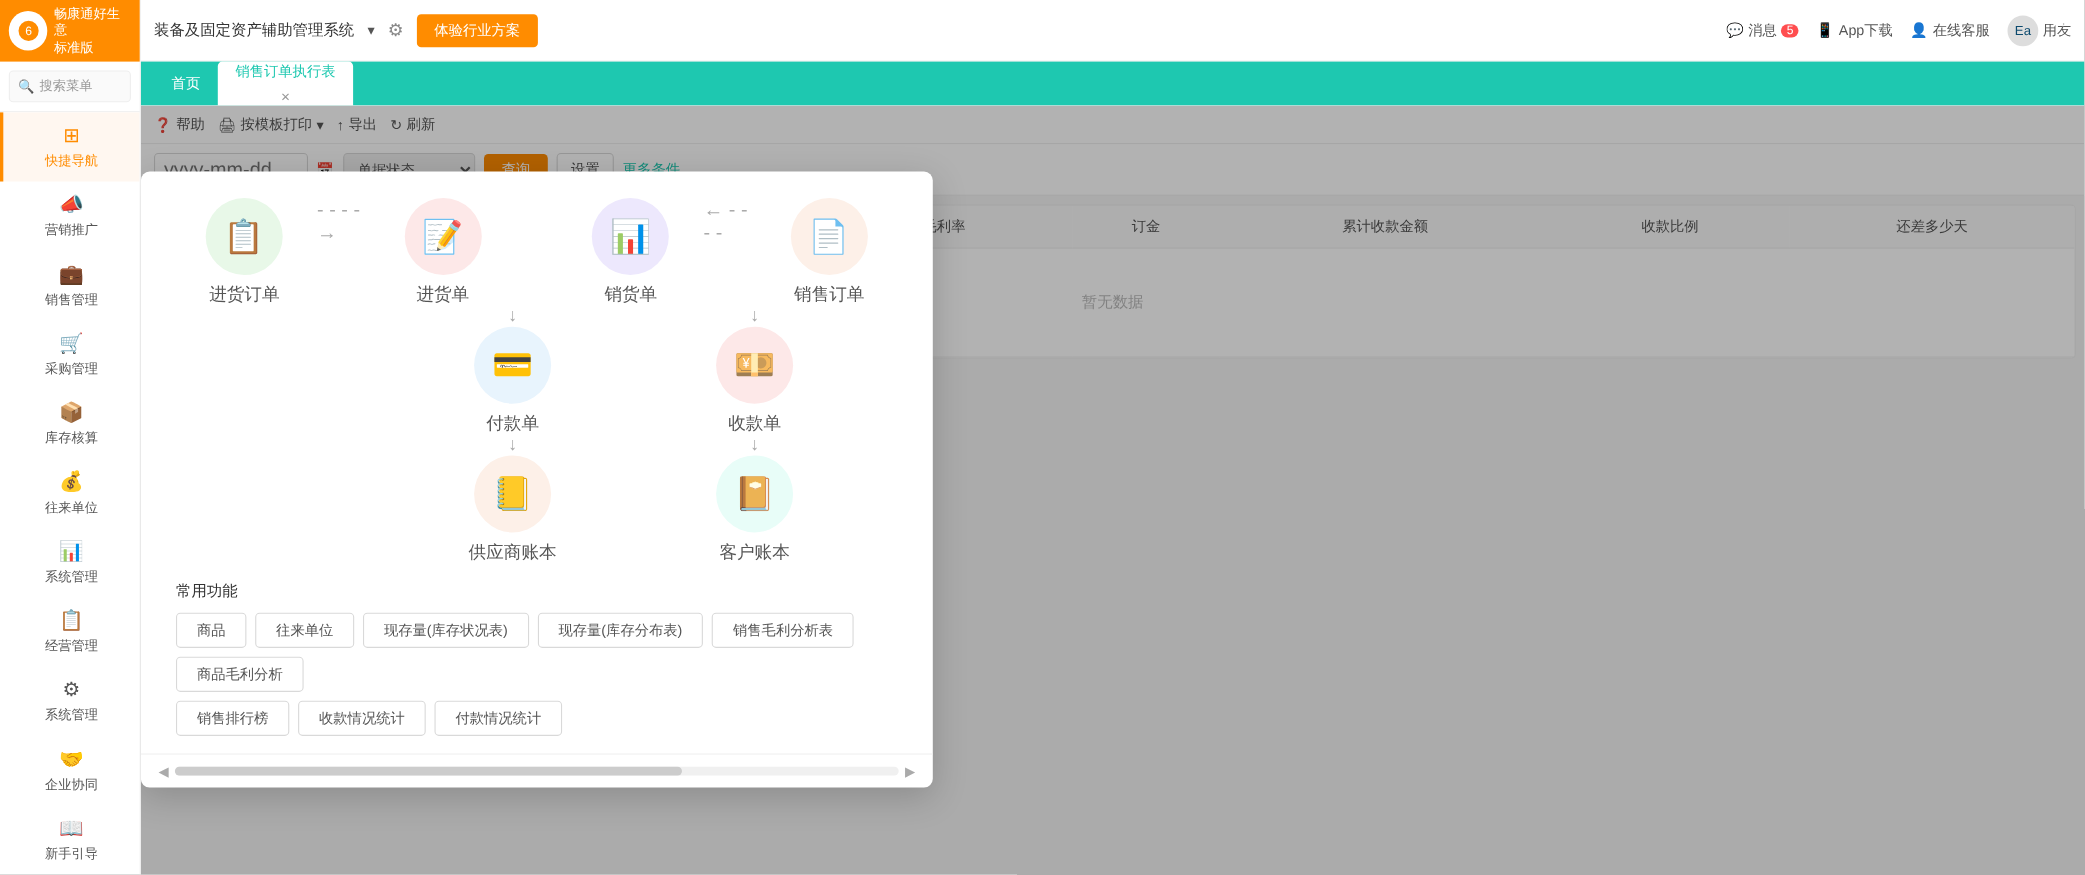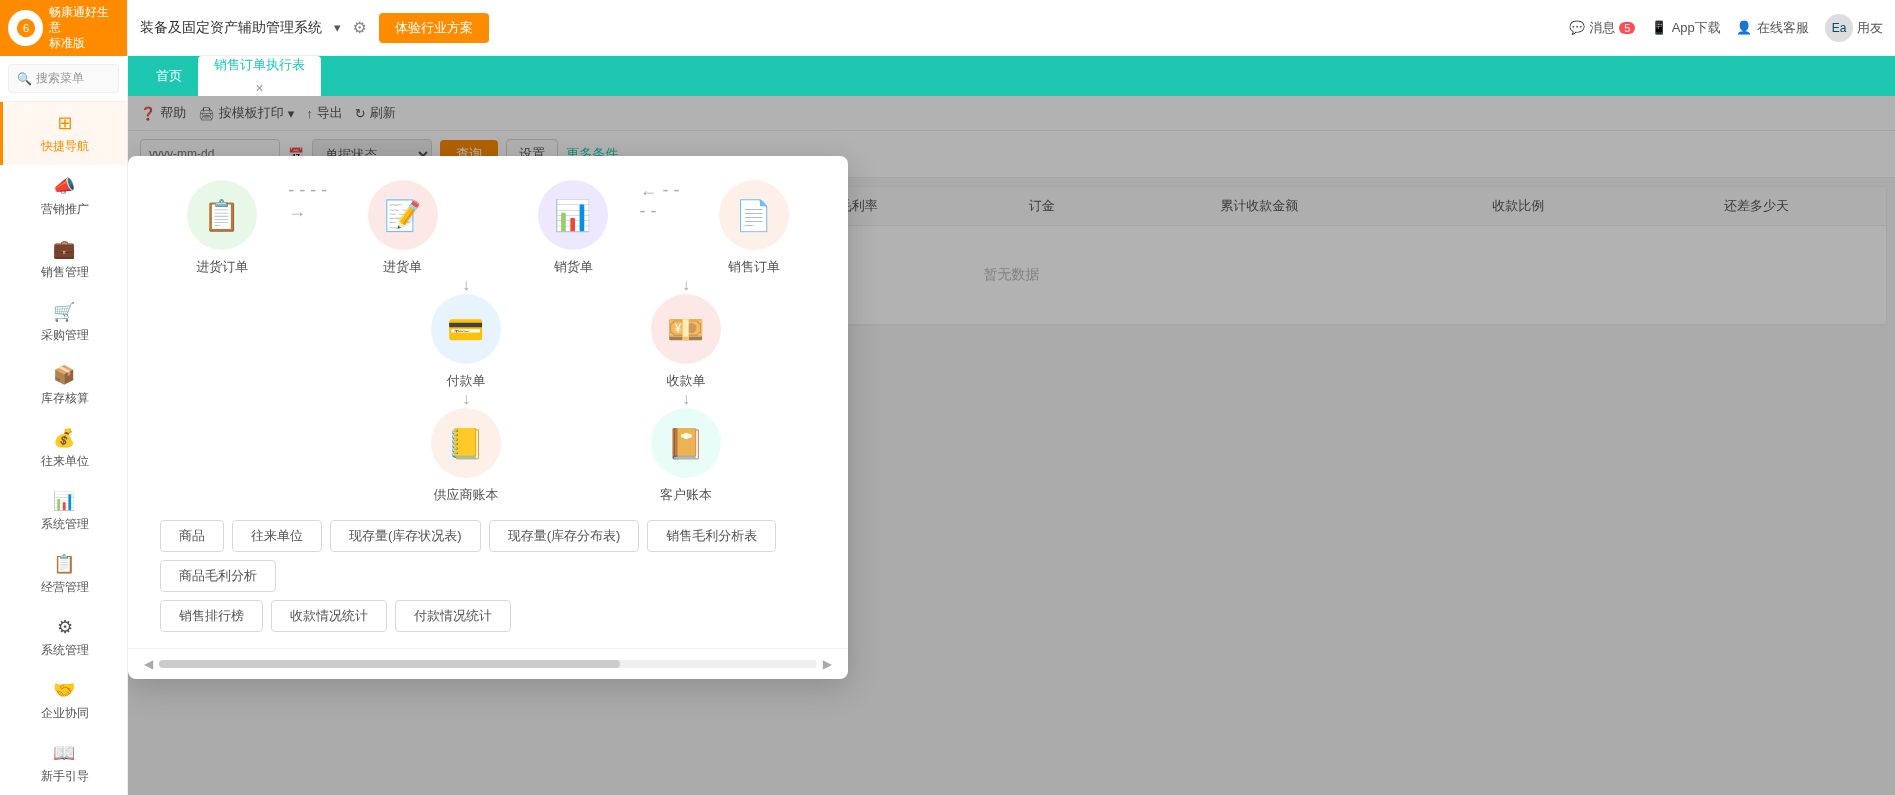--- a/index.html
+++ b/index.html
@@ -44,21 +44,21 @@
 
     
     .page-area { flex: 1; background: #f5f5f5; position: relative; overflow: hidden; }
 
     
     .page-toolbar { background: #fff; padding: 8px 12px; display: flex; align-items: center; gap: 12px; border-bottom: 1px solid #eee; }
     .toolbar-btn { display: flex; align-items: center; gap: 4px; color: #555; font-size: 13px; cursor: pointer; }
 
     
     .filter-bar { background: #fff; padding: 8px 12px; display: flex; align-items: center; gap: 8px; flex-wrap: wrap; border-bottom: 1px solid #eee; }
-    .filter-input { border: 1px solid #d9d9d9; border-radius: 4px; padding: 4px 8px; font-size: 12px; color: #15803d; height: 30px; }
+    .filter-input { border: 1px solid #d9d9d9; border-radius: 4px; padding: 4px 8px; font-size: 18px; color: #15803d; height: 30px; }
     .filter-input-date { width: 140px; }
     .filter-select { border: 1px solid #d9d9d9; border-radius: 4px; padding: 4px 8px; font-size: 13px; color: #555; height: 30px; min-width: 120px; }
     .filter-query-btn { background: #ff8c00; color: #fff; border: none; border-radius: 4px; padding: 5px 16px; font-size: 13px; cursor: pointer; }
     .filter-set-btn { background: #fff; color: #555; border: 1px solid #d9d9d9; border-radius: 4px; padding: 5px 12px; font-size: 13px; cursor: pointer; }
     .filter-more { color: #1ec8b0; font-size: 13px; cursor: pointer; }
 
     
     .table-wrapper { background: #fff; margin: 8px; border: 1px solid #eee; border-radius: 4px; overflow: auto; }
     table { width: 100%; border-collapse: collapse; }
     th { background: #fafafa; border-bottom: 1px solid #eee; padding: 10px 8px; font-size: 13px; color: #555; font-weight: 500; text-align: center; white-space: nowrap; }
@@ -73,21 +73,21 @@
     .flow-node { display: flex; flex-direction: column; align-items: center; gap: 8px; width: 160px; }
     .flow-circle { width: 70px; height: 70px; border-radius: 50%; display: flex; align-items: center; justify-content: center; font-size: 28px; }
     .flow-circle.green { background: #e8f8e8; }
     .flow-circle.red-light { background: #fde8e8; }
     .flow-circle.purple { background: #ede8fd; }
     .flow-circle.orange { background: #fdf0e8; }
     .flow-circle.blue { background: #e8f4fd; }
     .flow-circle.red { background: #fde8e8; }
     .flow-circle.orange2 { background: #fdf0e8; }
     .flow-circle.teal { background: #e8fdf8; }
-    .flow-label { font-size: 13px; color: #555; text-align: center; }
+    .flow-label { font-size: 16px; color: #555; text-align: center; }
 
     
     .common-func { margin-top: 4px; }
     .common-func-title { font-size: 14px; color: #333; font-weight: 500; margin-bottom: 10px; }
     .func-buttons { display: flex; flex-wrap: wrap; gap: 8px; }
     .func-btn { border: 1px solid #d9d9d9; background: #fff; border-radius: 4px; padding: 6px 18px; font-size: 13px; color: #555; cursor: pointer; }
 
     
     .modal-scrollbar { padding: 8px 16px; border-top: 1px solid #f0f0f0; display: flex; align-items: center; gap: 6px; }
     .scrollbar-track { flex: 1; height: 8px; background: #f0f0f0; border-radius: 4px; position: relative; }
@@ -366,20 +366,21 @@
 
               <div class="flow-node">
                 <div class="flow-circle teal">
                   <span style="font-size:30px; color:#26c6da;">📔</span>
                 </div>
                 <span class="flow-label">客户账本</span>
               </div>
             </div>
 
             <div class="common-func">
+              <div class="common-func-title">常用功能</div>
               <div class="func-buttons">
                 <button class="func-btn">商品</button>
                 <button class="func-btn">往来单位</button>
                 <button class="func-btn">现存量(库存状况表)</button>
                 <button class="func-btn">现存量(库存分布表)</button>
                 <button class="func-btn">销售毛利分析表</button>
                 <button class="func-btn">商品毛利分析</button>
               </div>
               <div class="func-buttons" style="margin-top:8px;">
                 <button class="func-btn">销售排行榜</button>

